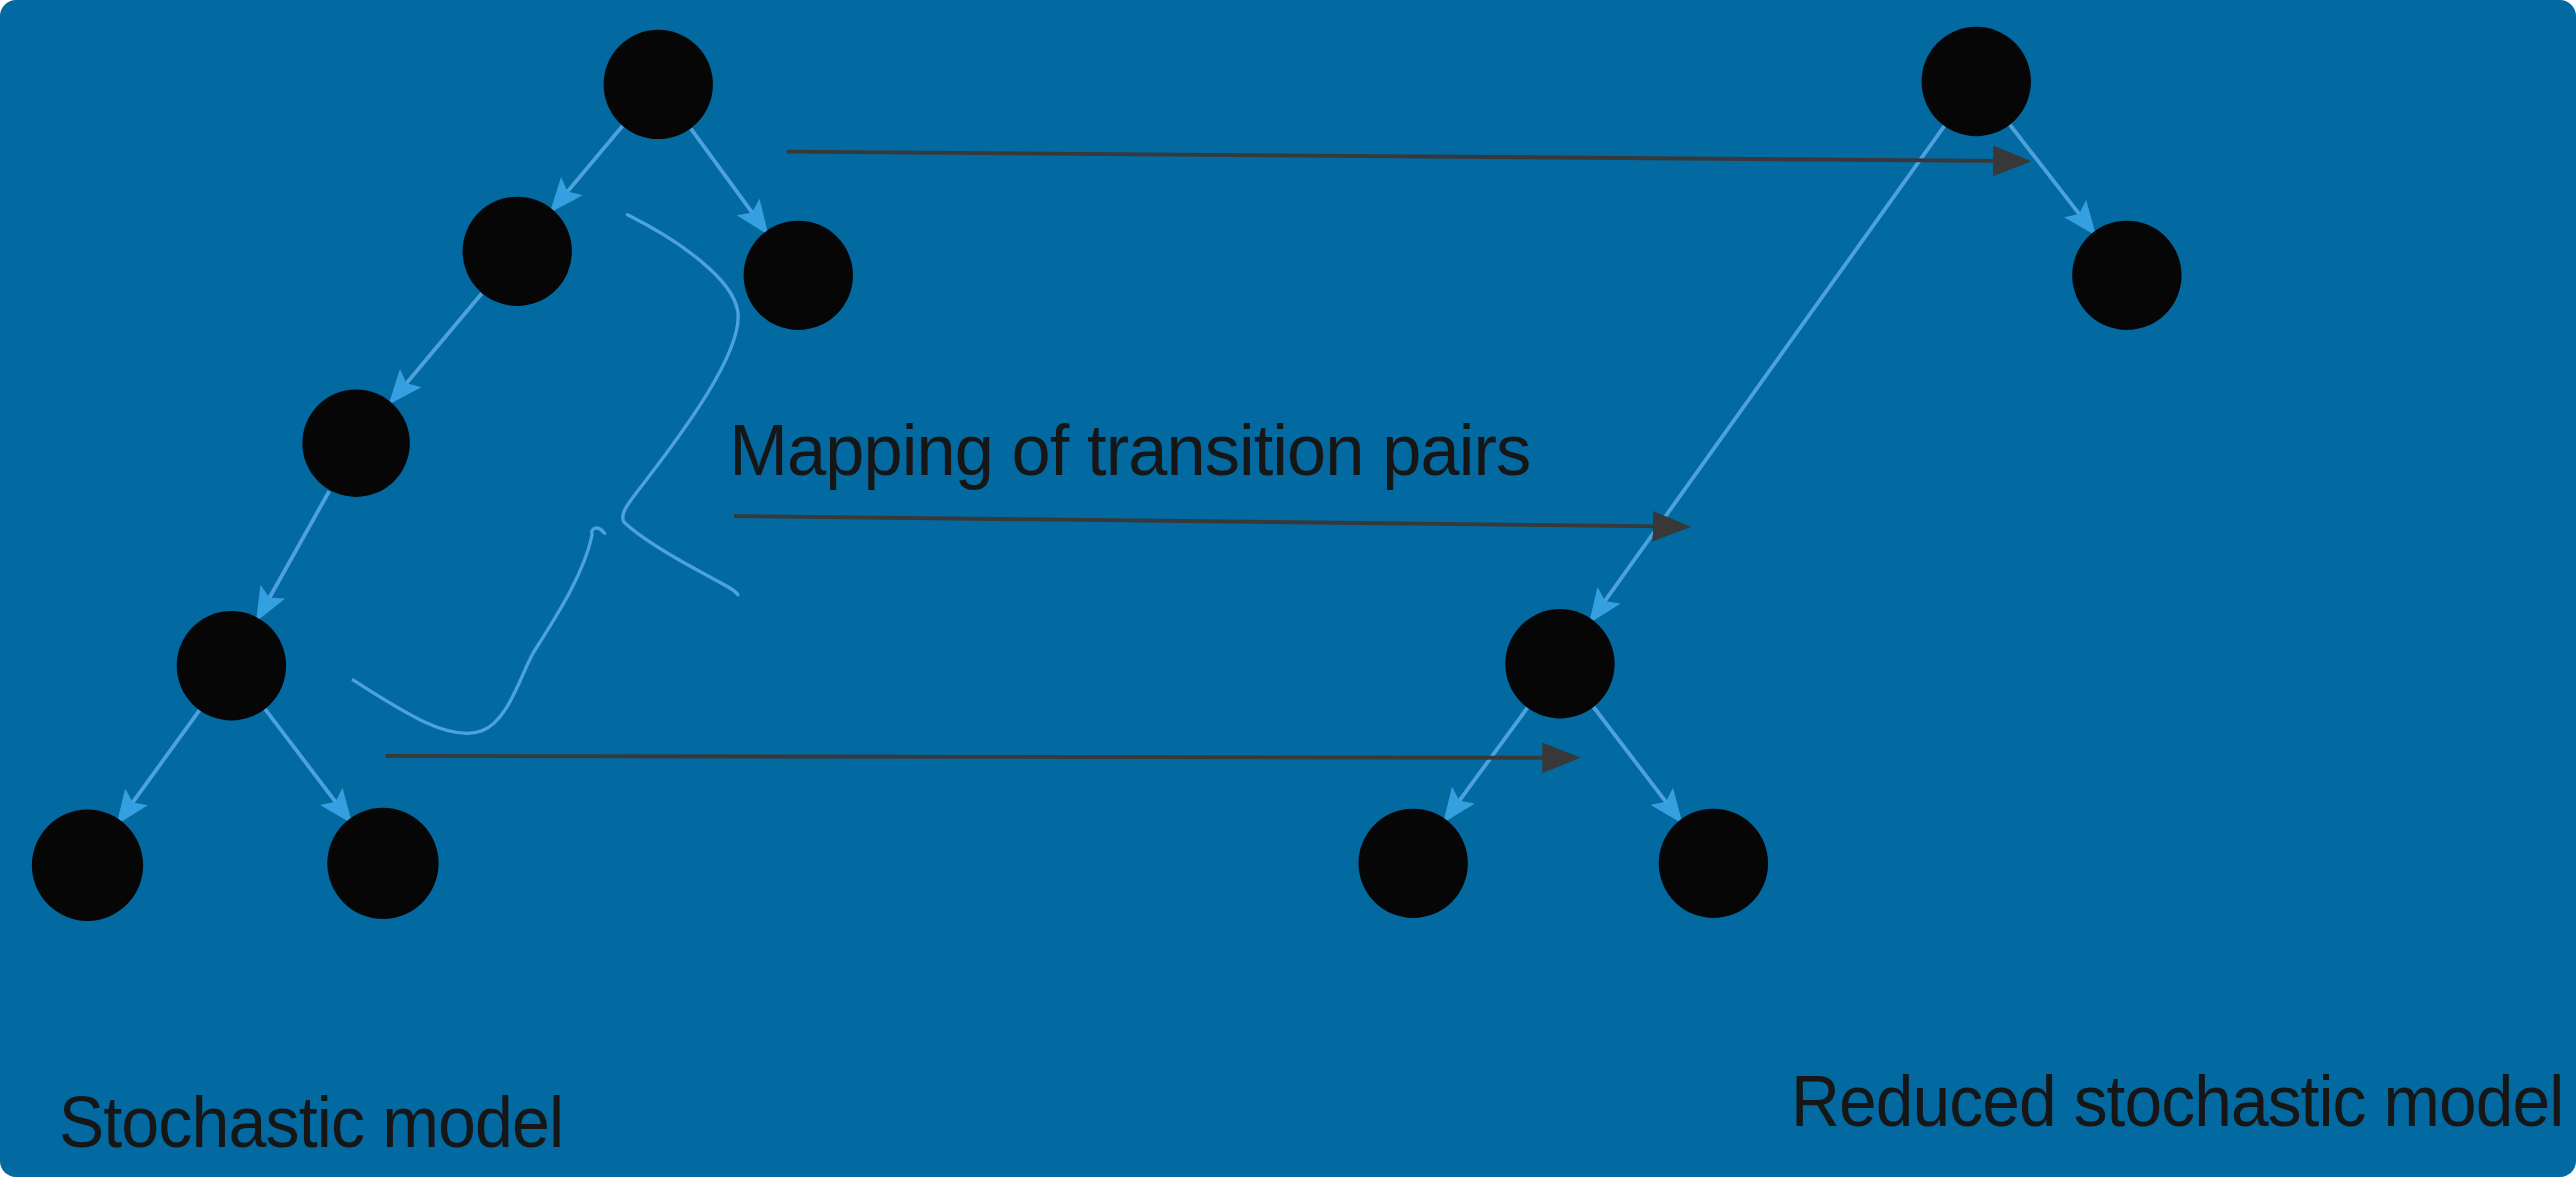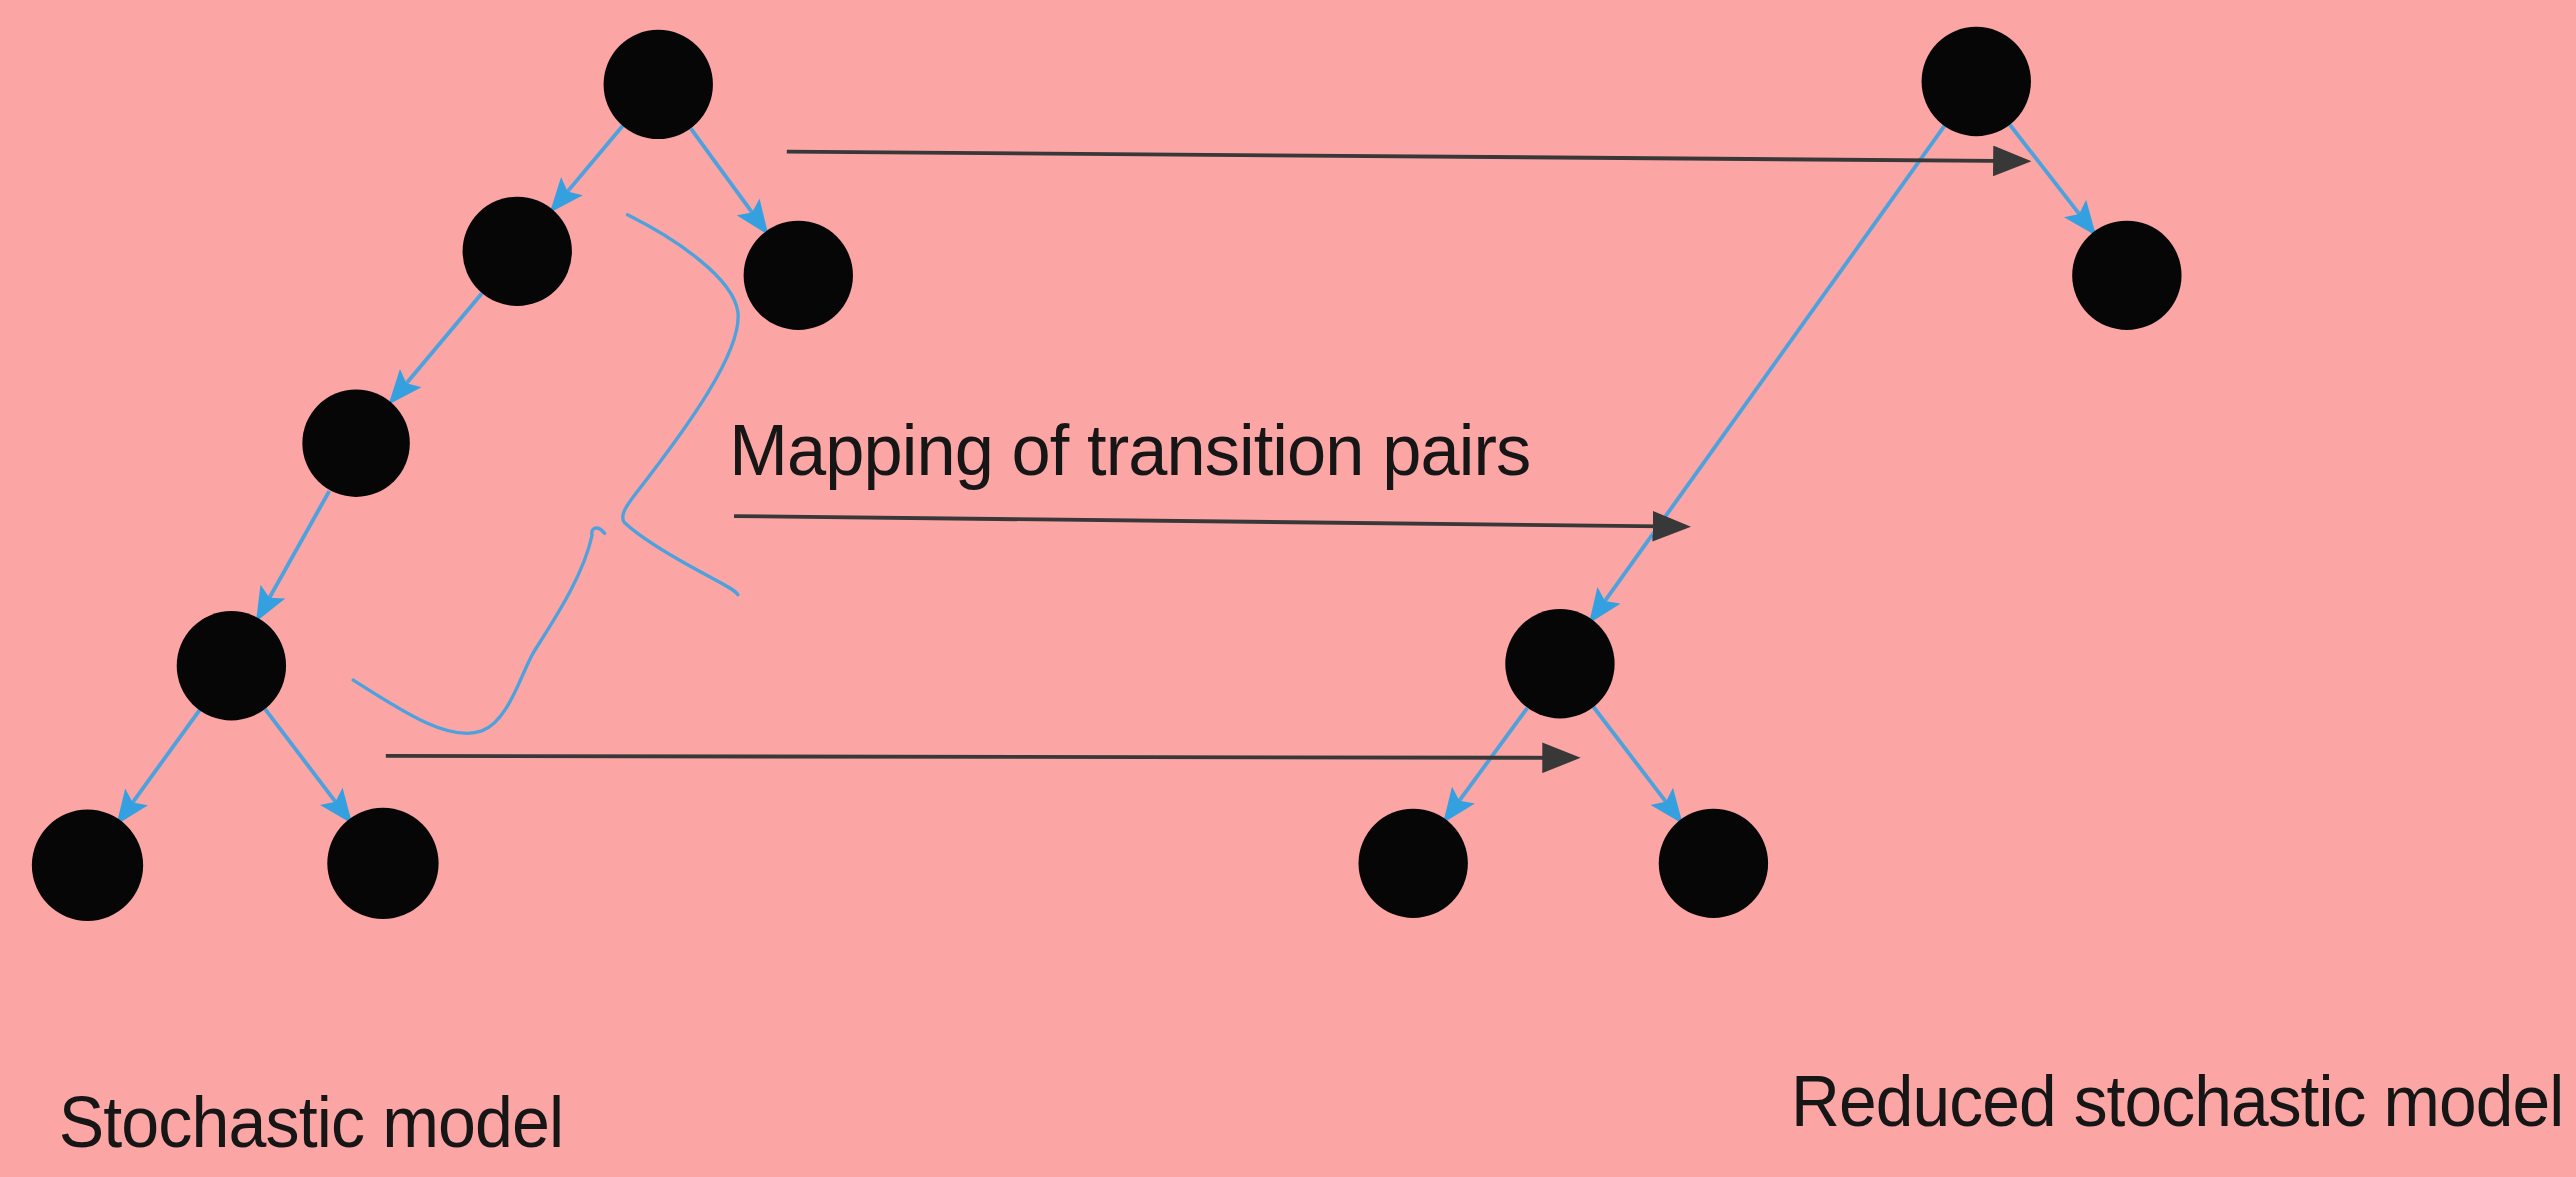--- a/index.html
+++ b/index.html
@@ -22,21 +22,21 @@
   }
   text.model-label {
     font-family: "Liberation Sans", sans-serif;
     font-size: 76px;
     letter-spacing: -1px;
   }
 </style>
 </head>
 <body>
 
-<div id="stage" style="background: #fca5a5;">
+<div id="stage" style="background: #0369a1; border-radius: 16px;">
   <svg viewBox="0 0 2685 1227" xmlns="http://www.w3.org/2000/svg">
     <defs>
       <marker id="blueHead" markerWidth="9" markerHeight="7.4" refX="7.8" refY="3.7" orient="auto" markerUnits="strokeWidth">
         <path d="M0,0 L9,3.7 L0,7.4 L1.8,3.7 Z" fill="#35a0e0"></path>
       </marker>
       <marker id="blackHead" markerWidth="10" markerHeight="8" refX="8.6" refY="4" orient="auto" markerUnits="strokeWidth">
         <path d="M0,0 L10,4 L0,8 Z" fill="#383838"></path>
       </marker>
     </defs>
 

